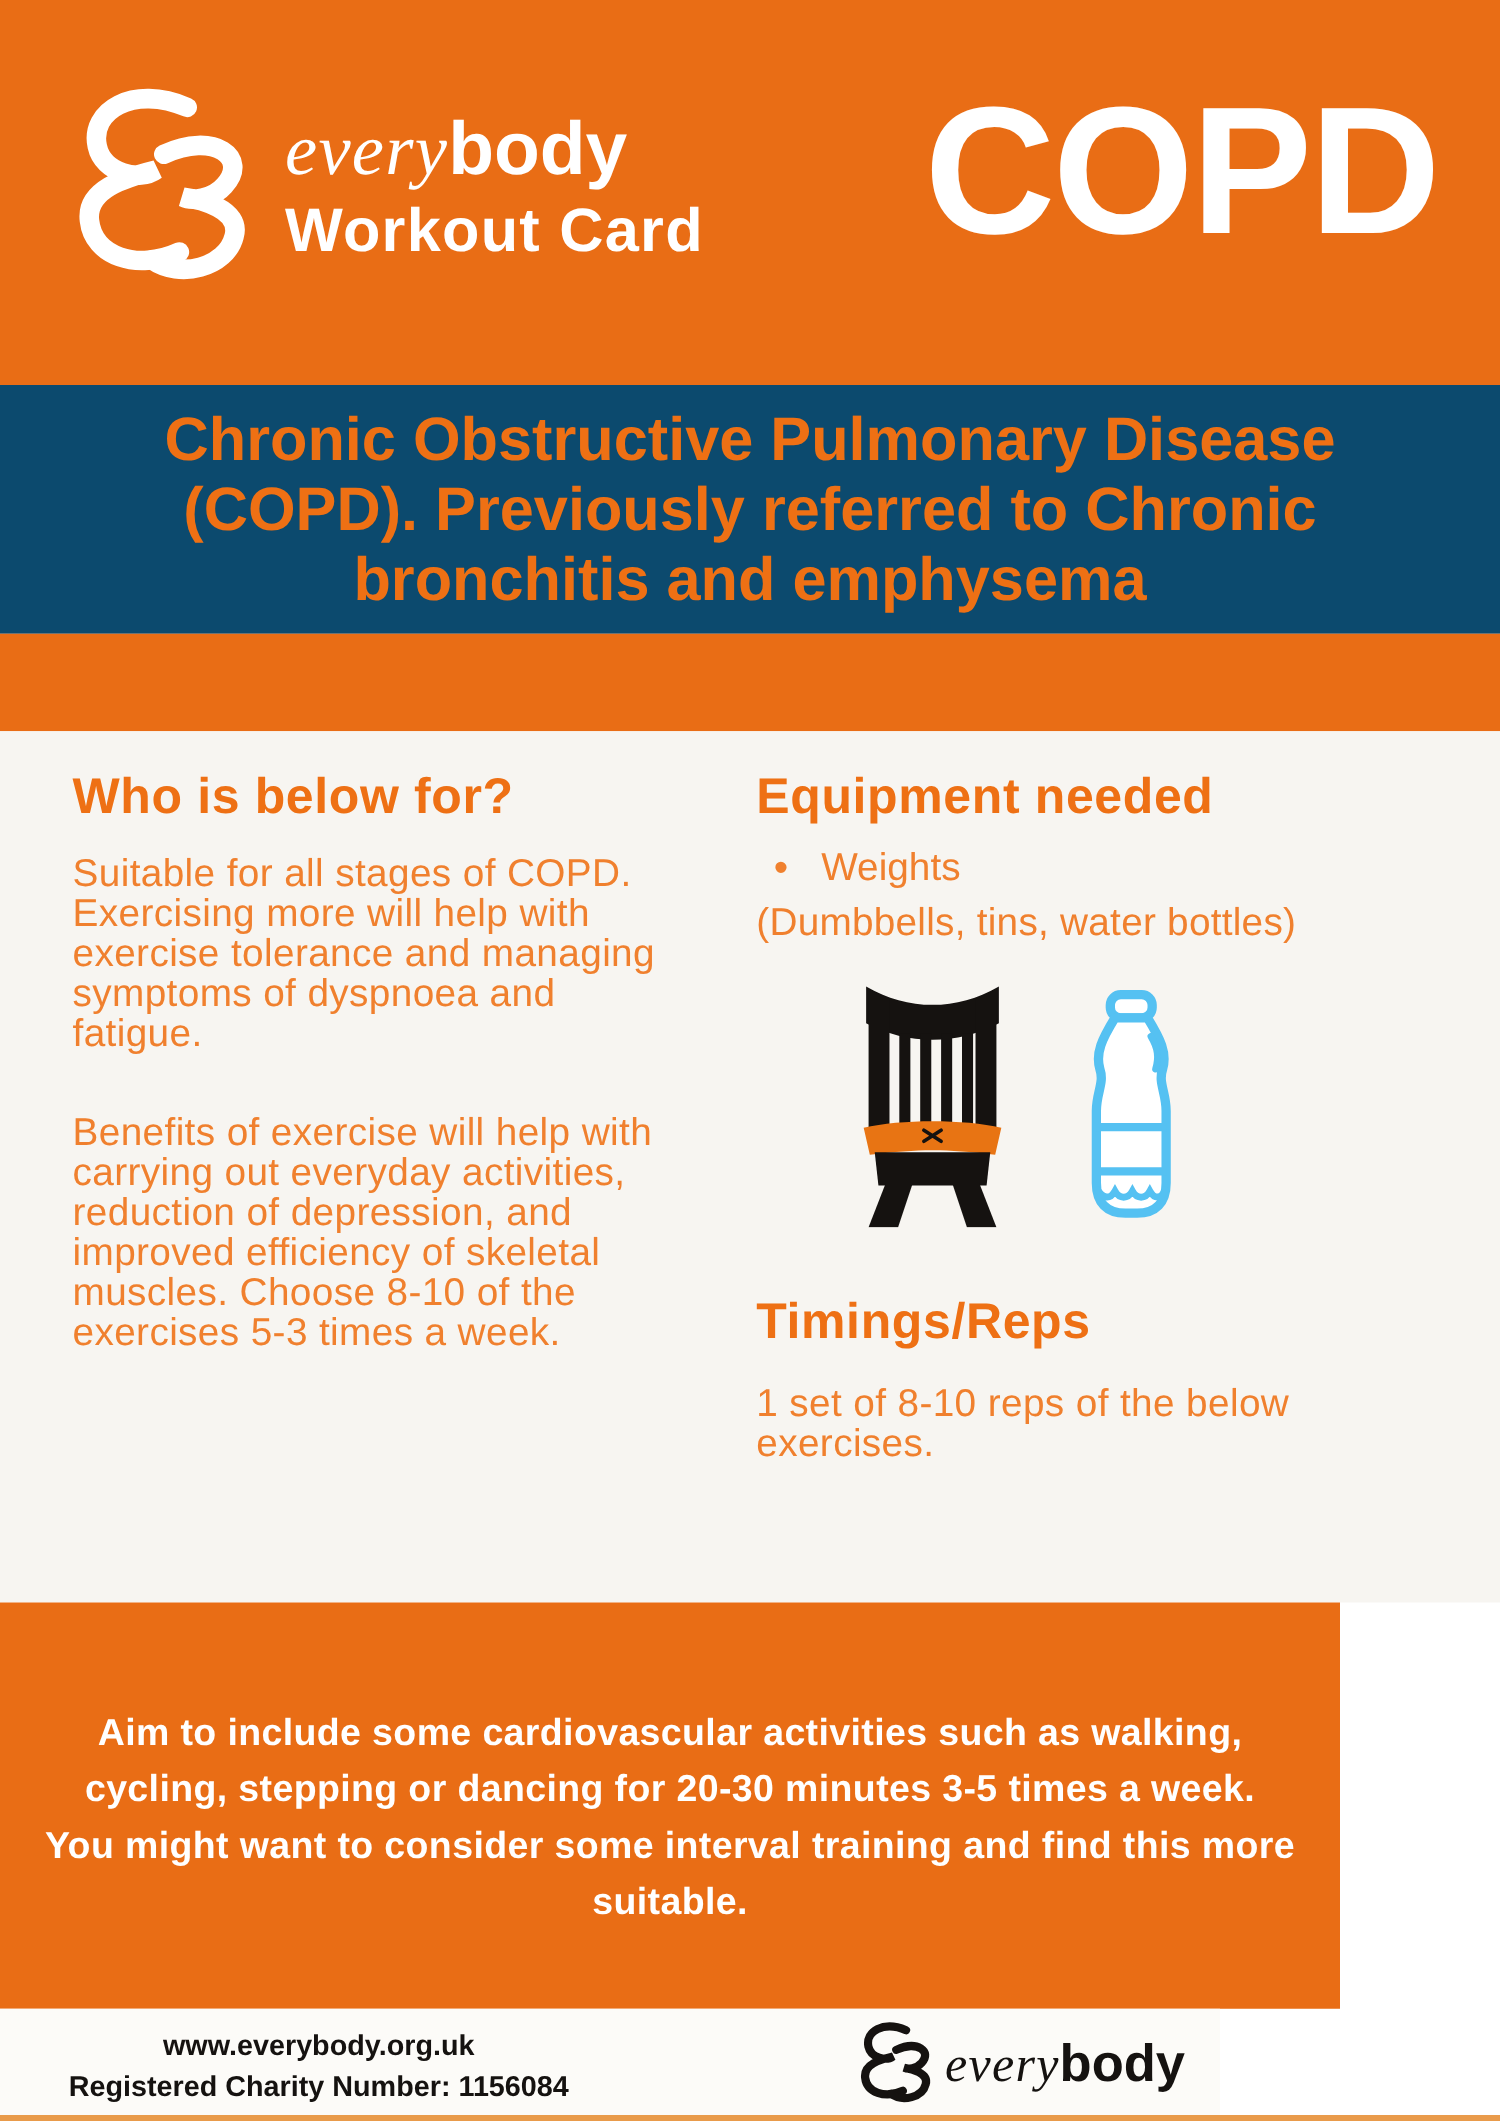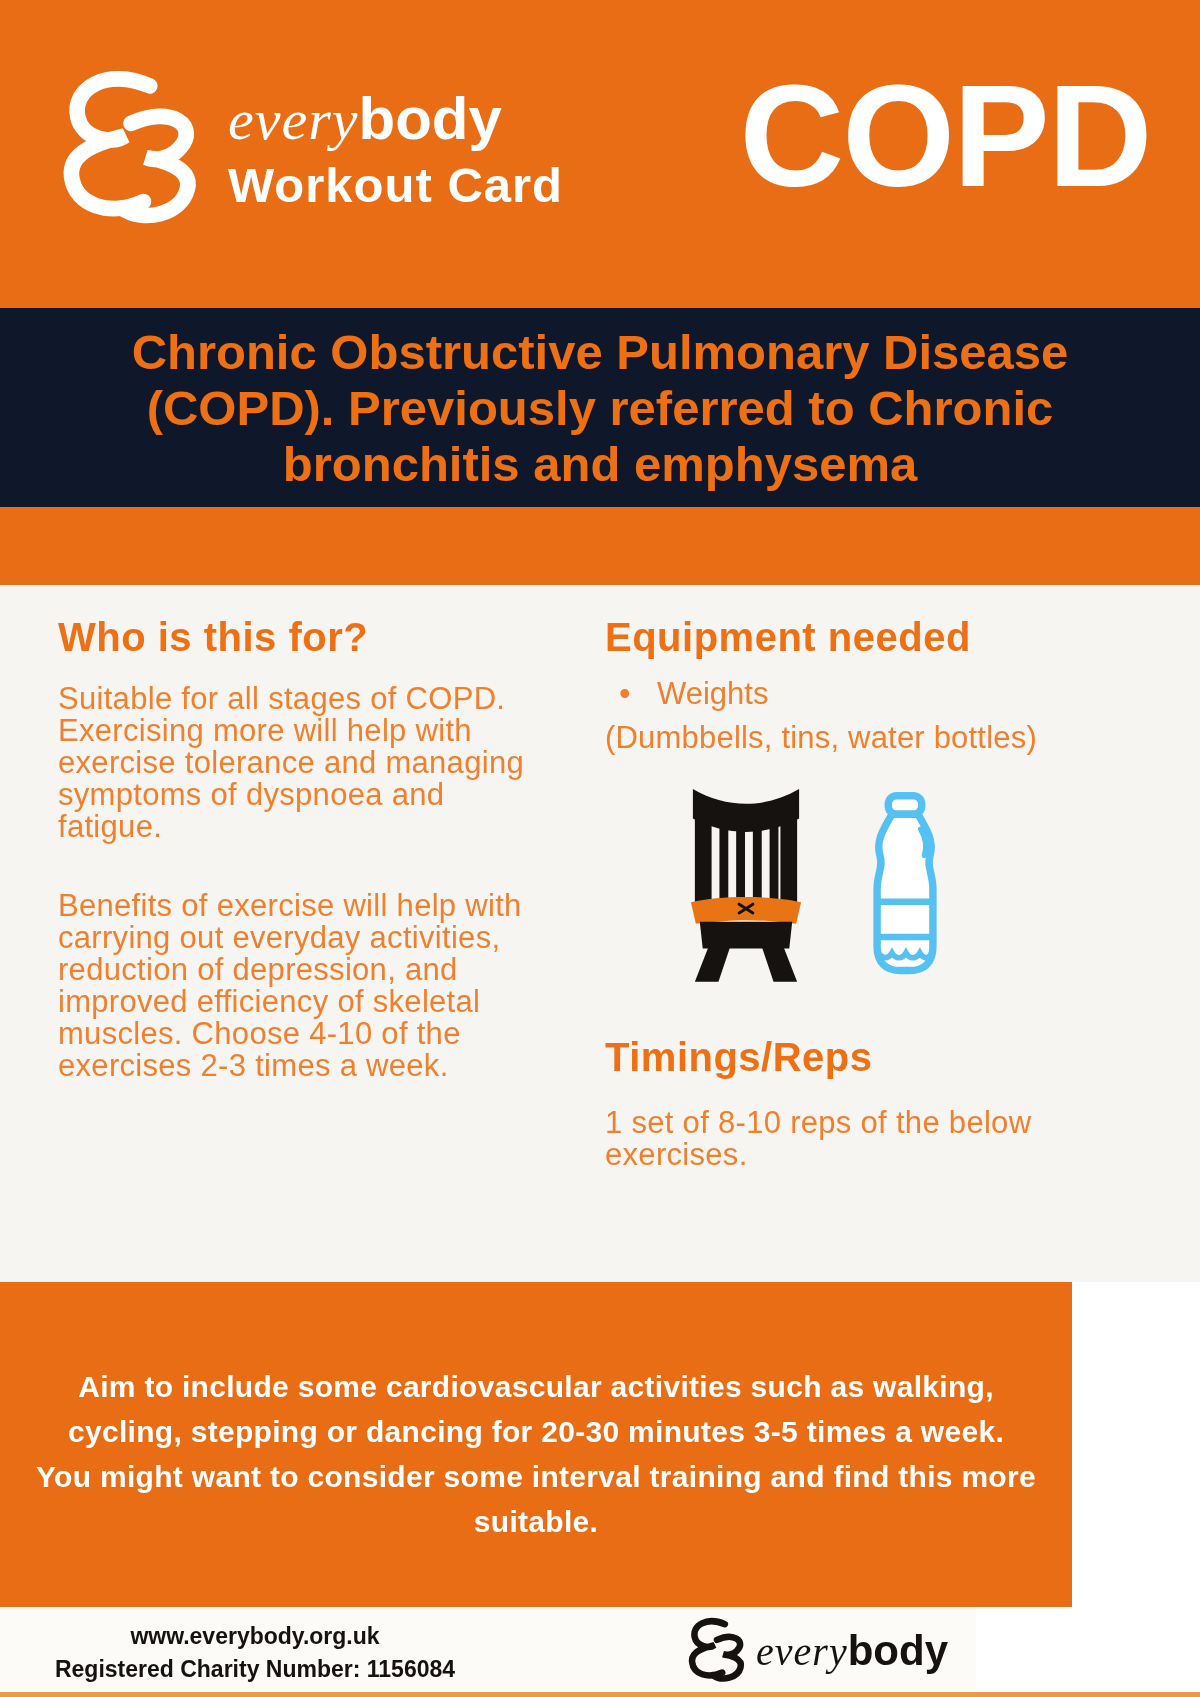--- a/index.html
+++ b/index.html
@@ -22,21 +22,21 @@
   .monogram{position:absolute;left:42px;top:64px;}
   .brand-text{position:absolute;left:228px;top:84px;color:#ffffff;}
   .brand-line1{display:flex;align-items:baseline;}
   .brand-every{font-family:"Liberation Serif", serif;font-style:italic;font-size:58px;letter-spacing:1px;}
   .brand-body{font-weight:bold;font-size:60px;letter-spacing:0px;}
   .brand-line2{font-weight:bold;font-size:49px;margin-top:4px;letter-spacing:1px;}
   .copd-title{position:absolute;left:735px;top:64px;width:420px;text-align:center;
     color:#ffffff;font-weight:bold;font-size:145px;line-height:1;letter-spacing:-2px;}
 
   
-  .title-band{position:absolute;left:0;top:308px;width:1200px;height:199px;background:#0f172a;
+  .title-band{position:absolute;left:0;top:308px;width:1200px;height:199px;background:#0c4a6e;
     display:flex;flex-direction:column;justify-content:center;align-items:center;}
   .title-line{color:var(--heading-orange);font-weight:bold;font-size:49px;line-height:56px;white-space:nowrap;}
 
   .strip{position:absolute;left:0;top:507px;width:1200px;height:78px;background:var(--orange);}
 
   
   .content{position:absolute;left:0;top:585px;width:1200px;height:697px;background:var(--light-bg);}
   .col-left{position:absolute;left:58px;top:30px;width:470px;}
   .col-right{position:absolute;left:605px;top:30px;width:560px;}
   h2.section-heading{color:var(--heading-orange);font-size:40px;line-height:44px;font-weight:bold;letter-spacing:0.5px;}
@@ -94,23 +94,23 @@
     <div class="title-line">Chronic Obstructive Pulmonary Disease</div>
     <div class="title-line">(COPD). Previously referred to Chronic</div>
     <div class="title-line">bronchitis and emphysema</div>
   </div>
 
   <div class="strip"></div>
 
   <div class="content">
 
     <div class="col-left">
-      <h2 class="section-heading">Who is this for?</h2>
+      <h2 class="section-heading">Who is below for?</h2>
       <p class="body-text">Suitable for all stages of COPD. Exercising more will help with exercise tolerance and managing symptoms of dyspnoea and fatigue.</p>
-      <p class="body-text">Benefits of exercise will help with carrying out everyday activities, reduction of depression, and improved efficiency of skeletal muscles. Choose 4-10 of the exercises 2-3 times a week.</p>
+      <p class="body-text">Benefits of exercise will help with carrying out everyday activities, reduction of depression, and improved efficiency of skeletal muscles. Choose 8-10 of the exercises 5-3 times a week.</p>
     </div>
 
     <div class="col-right">
       <h2 class="section-heading">Equipment needed</h2>
       <ul class="equip-list">
         <li>Weights</li>
       </ul>
       <div class="equip-note">(Dumbbells, tins, water bottles)</div>
 
       <div class="icons-row">

